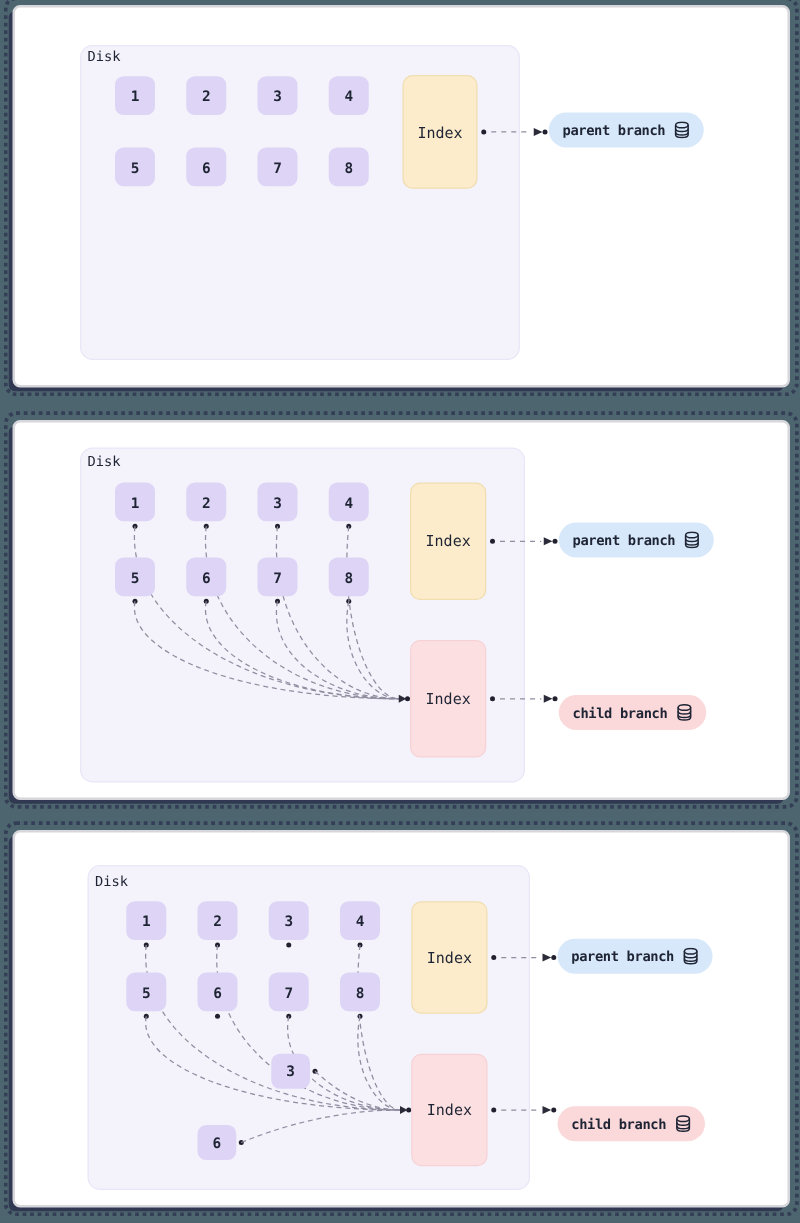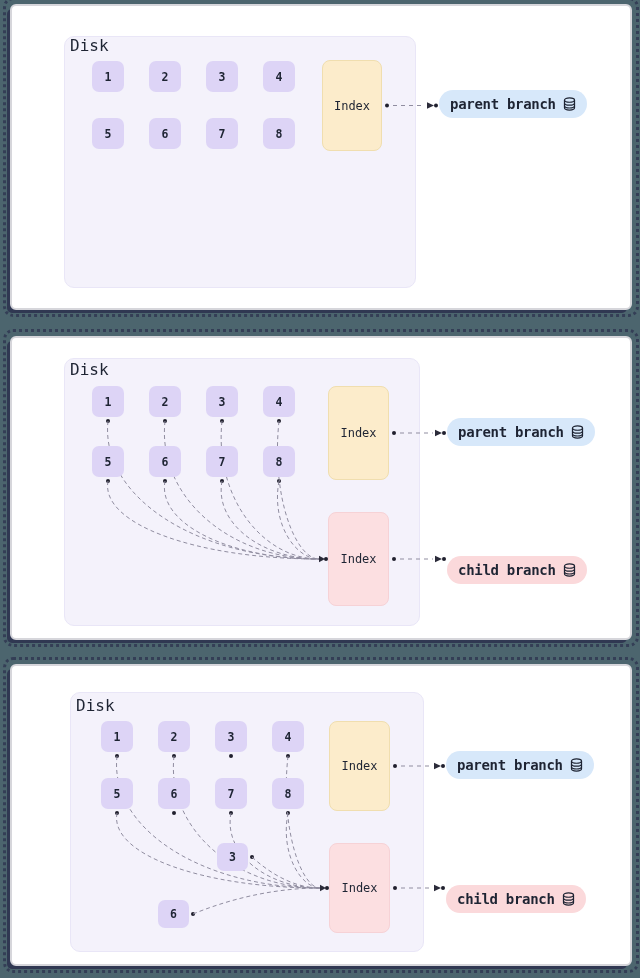--- a/index.html
+++ b/index.html
@@ -21,21 +21,21 @@
     border:3px dotted var(--card-shadow,#303852);
     border-radius:10px;pointer-events:none;opacity:.85;
   }
   .disk{
     position:absolute;z-index:0;
     background:var(--disk-fill,#F4F2FB);
     border:1px solid var(--disk-border,#E9E6F7);
     border-radius:10px;
   }
   .disk-label{
-    position:absolute;z-index:2;font-size:16px;line-height:12px;
+    position:absolute;z-index:2;font-size:11px;line-height:12px;
     color:var(--text,#1E2433);
   }
   .wires{position:absolute;left:0;top:0;z-index:1;}
   .block{
     position:absolute;z-index:2;width:32px;height:31px;
     background:var(--block-fill,#DDD4F6);
     border-radius:7px;
     display:flex;align-items:center;justify-content:center;
     font-size:11.5px;font-weight:700;color:var(--text,#1E2433);
   }
@@ -48,21 +48,21 @@
     background:var(--index-yellow-fill,#FCECCB);
     border:1px solid var(--index-yellow-border,#F0DEAF);
   }
   .index-pink{
     background:var(--index-pink-fill,#FCDFE1);
     border:1px solid var(--index-pink-border,#F6D2D6);
   }
   .pill{
     position:absolute;z-index:2;height:28px;border-radius:14px;
     display:inline-flex;align-items:center;gap:7px;padding:0 11px;
-    font-size:14px;font-weight:700;letter-spacing:-0.3px;
+    font-size:11px;font-weight:700;letter-spacing:-0.3px;
     color:var(--text,#1E2433);white-space:nowrap;
   }
   .pill-blue{background:var(--pill-blue-fill,#D7E8FA);}
   .pill-pink{background:var(--pill-pink-fill,#FBD9DB);margin-top:12px;}
   .db{width:13px;height:14px;flex:0 0 auto;}
   .db *{stroke:var(--text,#1E2433);stroke-width:1.3;fill:none;}
 </style>
 </head>
 <body>
 

